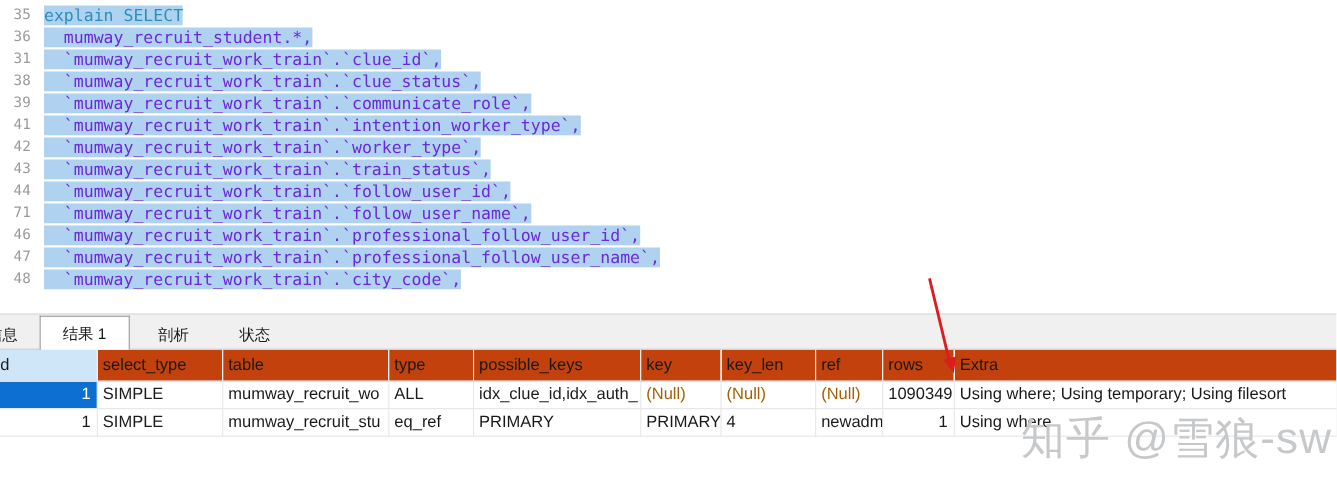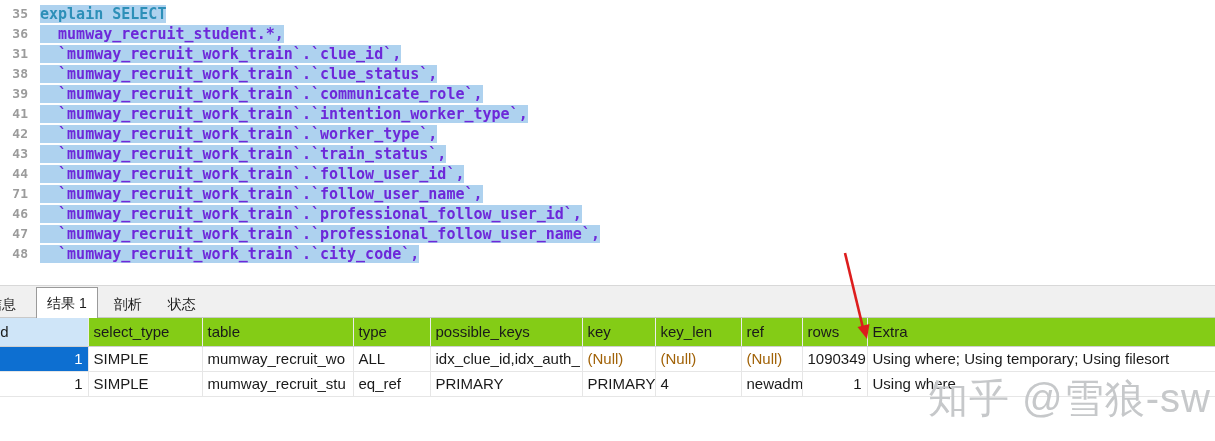--- a/index.html
+++ b/index.html
@@ -1,46 +1,46 @@
 <!DOCTYPE html>
 <html><head>
 <meta charset="utf-8">
 <style>
   html,body{margin:0;padding:0;}
   body{
     width:1215px;height:441px;position:relative;overflow:hidden;
     background:#ffffff;font-family:"Liberation Sans",sans-serif;
   }
   
-  .editor{position:absolute;top:0;left:0;width:1215px;height:270px;overflow:hidden;background:#fff;font-weight:bold;}
+  .editor{position:absolute;top:0;left:0;width:1215px;height:270px;overflow:hidden;background:#fff;}
   .lines{position:absolute;top:-16px;left:0;}
   .code-line{height:20px;line-height:20px;white-space:pre;font-family:"DejaVu Sans Mono",monospace;font-size:15px;}
   .gutter{display:inline-block;width:28px;text-align:right;color:#9b9b9b;font-size:13px;vertical-align:top;}
   .code{margin-left:12px;}
   .sel{background:#aed2ef;color:#6d28d9;}
   .kw{color:#2d8fb8;}
   
   .tabbar{
     position:absolute;top:285px;left:0;width:1215px;height:33px;box-sizing:border-box;
     background:#f0f0f0;border-top:1px solid #d8d8d8;border-bottom:1px solid #c9c9c9;
     display:flex;align-items:flex-end;
   }
-  .tab{height:26px;line-height:26px;padding:0 10px;font-size:14px;color:#1a1a1a;white-space:nowrap;}
+  .tab{height:26px;line-height:26px;padding:0 20px;font-size:14px;color:#1a1a1a;white-space:nowrap;}
   .tab.first{margin-left:-20px;padding:0 8px;}
   .tab.active{
     background:#fff;border:1px solid #9a9a9a;border-bottom:none;
     height:30px;line-height:30px;margin-left:12px;margin-bottom:-1px;position:relative;z-index:2;
   }
   .tab.gap{margin-left:6px;}
   
   .results{position:absolute;top:318px;left:0;width:1215px;}
   table{border-collapse:collapse;table-layout:fixed;width:1215px;font-size:15px;color:#1a1a1a;}
   th{
     height:28px;font-weight:normal;text-align:left;padding:0 5px;box-sizing:border-box;
-    border-bottom:1px solid #cfcfcf;border-right:1px solid #ececec;background:#84cc16;
+    border-bottom:1px solid #cfcfcf;border-right:1px solid #ececec;background:#c2410c;
     white-space:nowrap;overflow:hidden;
   }
   td{
     height:25px;padding:0 5px;box-sizing:border-box;white-space:nowrap;overflow:hidden;
     border-right:1px solid #e6e6e6;border-bottom:1px solid #e6e6e6;background:#fff;
   }
   th.id-col{background:#cfe5f8;}
   .clip{display:inline-block;margin-left:-8px;}
   td.num,th.num{text-align:right;}
   td.id-selected{background:#0d6fd1;color:#fff;text-align:right;}

